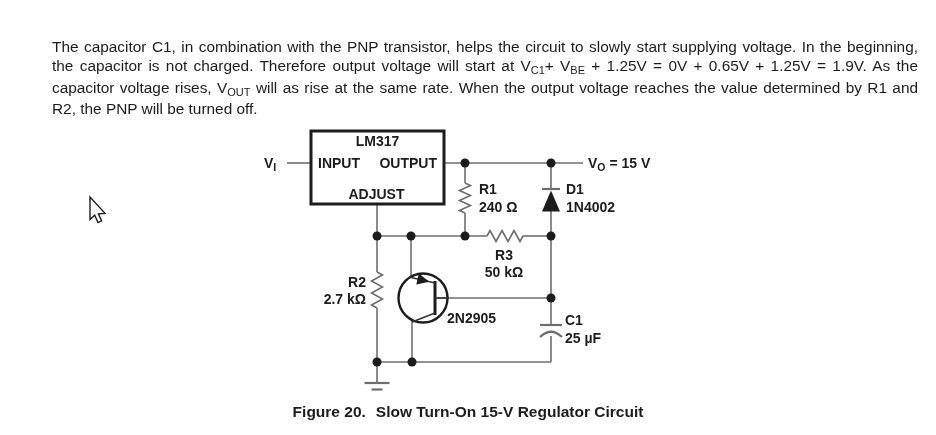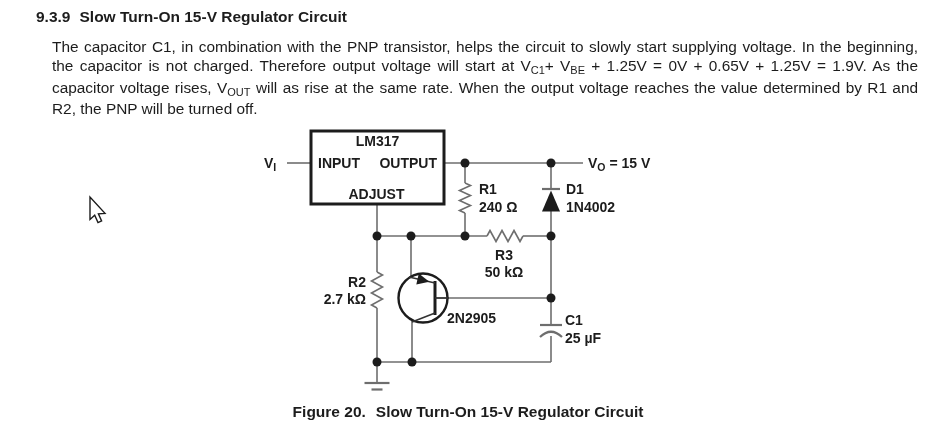--- a/index.html
+++ b/index.html
@@ -24,21 +24,20 @@
   .plate { stroke:var(--wire,#6e6e6e); stroke-width:2.2; fill:none; }
   .ink-stroke { stroke:var(--ink,#1c1c1c); fill:none; }
   .ink-fill { fill:var(--ink,#1c1c1c); stroke:none; }
   .dark-line { stroke:#333; stroke-width:1.6; fill:none; }
 </style>
 </head>
 <body>
 
 <div class="page">
 
-  <h1 class="heading"><span class="sec-num">9.3.9</span><span class="sec-title">Slow Turn-On 15-V Regulator Circuit</span></h1>
 
   <p class="body-par"><span>The capacitor C1, in combination with the PNP transistor, helps the circuit to slowly start supplying voltage. In the beginning, the capacitor is not charged. Therefore output voltage will start at V</span><span class="ss">C1</span><span>+ V</span><span class="ss">BE</span><span> + 1.25V = 0V + 0.65V + 1.25V = 1.9V. As the capacitor voltage rises, V</span><span class="ss">OUT</span><span> will as rise at the same rate. When the output voltage reaches the value determined by R1 and R2, the PNP will be turned off.</span></p>
 
   <svg class="circuit" width="936" height="435" viewBox="0 0 936 435">
 
     <g>
       <line class="wire" x1="287" y1="163" x2="311" y2="163"></line>
       <line class="wire" x1="444" y1="163" x2="583" y2="163"></line>
       <line class="wire" x1="465" y1="163" x2="465" y2="183"></line>
       <line class="wire" x1="465" y1="213" x2="465" y2="236"></line>

